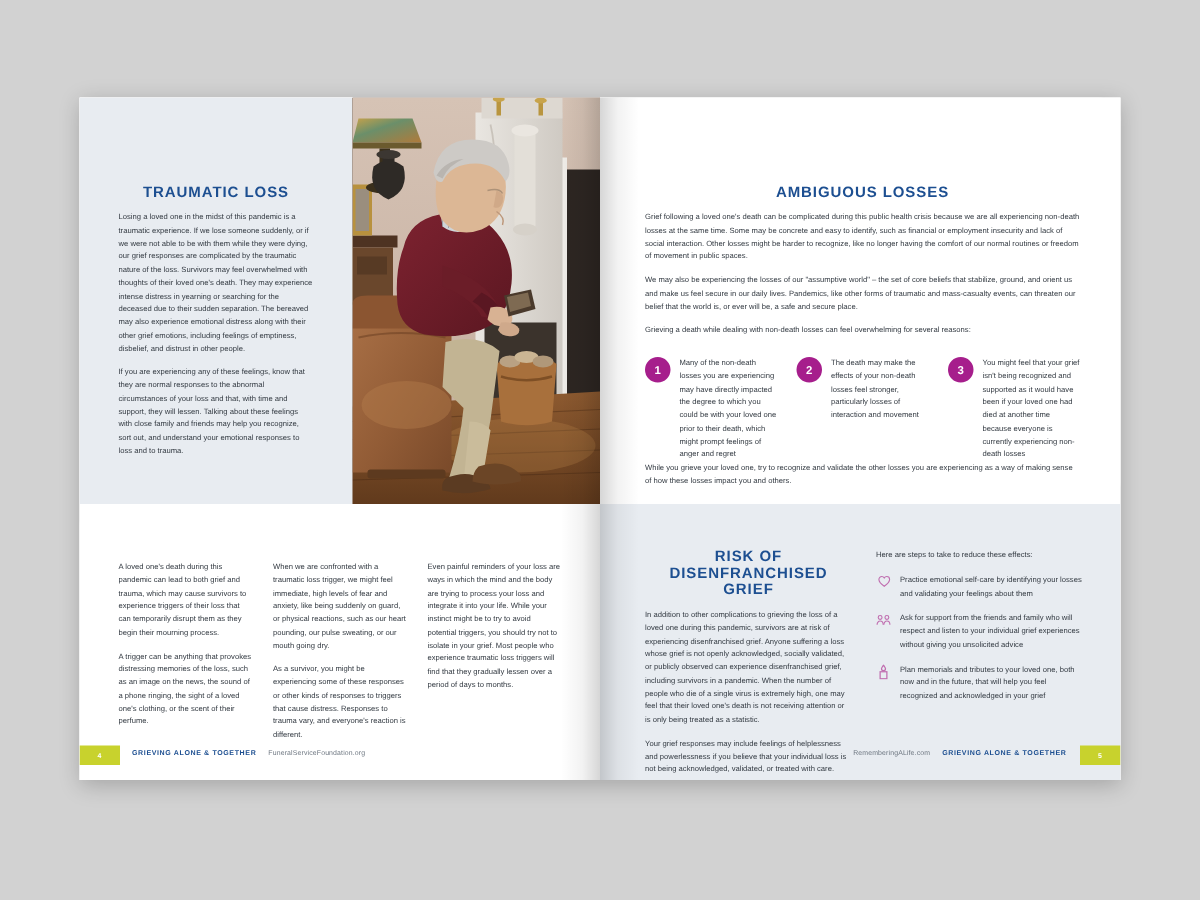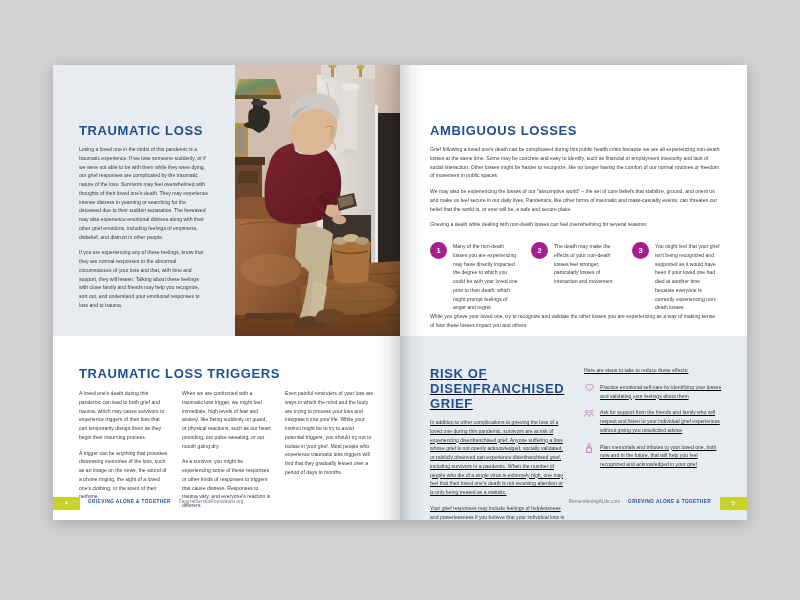--- a/index.html
+++ b/index.html
@@ -44,22 +44,22 @@
   
   .photo{
     position:absolute;left:182px;top:0px;width:165px;height:271px;overflow:hidden;
     background:#6b4a33;
   }
   .photo svg{display:block;width:165px;height:271px;}
 
   
   h2.sec{
     margin:0 0 7px 0;
-    font-size:13px;letter-spacing:.62px;font-weight:bold;
-    color:#1d4f91;text-transform:uppercase;
+    font-size:10px;letter-spacing:.62px;font-weight:bold;
+    color:#1d4f91;text-transform:uppercase;text-align:center;
   }
   p.body{
     margin:0 0 7px 0;
     font-size:5.1px;line-height:1.72;color:#333a42;text-align:left;
   }
   p.body:last-child{margin-bottom:0;}
 
   
   .lp-copy{position:absolute;left:26px;top:58px;width:130px;}
 
@@ -76,21 +76,21 @@
     flex:0 0 auto;width:17px;height:17px;border-radius:50%;
     background:#a61e8c;color:#fff;
     font-size:7.6px;font-weight:bold;
     display:flex;align-items:center;justify-content:center;
     line-height:1;
   }
   .numtxt{font-size:5.1px;line-height:1.72;color:#333a42;}
   .closing{margin-top:13px;}
 
   
-  .rp-bot-inner{position:absolute;left:30px;top:30px;width:292px;display:flex;gap:16px;text-decoration:underline;}
+  .rp-bot-inner{position:absolute;left:30px;top:30px;width:292px;display:flex;gap:16px;}
   .rp-col-a{width:138px;}
   .rp-col-b{width:138px;}
   .steps-intro{font-size:5.1px;line-height:1.72;color:#333a42;margin:0 0 8px 0;}
   .step{display:flex;gap:6px;margin-bottom:8px;}
   .step .ico{flex:0 0 auto;width:10px;height:11px;display:flex;align-items:flex-start;justify-content:center;padding-top:.5px;}
   .step .ico svg{display:block;}
   .step .stxt{font-size:5.1px;line-height:1.72;color:#333a42;}
 
   
   .footer{position:absolute;bottom:0;left:0;width:347px;height:26px;}
@@ -247,21 +247,20 @@
 
             <path d="M90 62 q8 -2 10 2" stroke="#8d7a66" stroke-width="1" fill="none" opacity=".6"></path>
 
             <rect x="0" y="0" width="165" height="271" fill="none"></rect>
           </svg>
         </div>
       </div>
 
       <div class="lp-bot band-white">
         <div class="lp-bot-inner">
-          <h2 class="sec">TRAUMATIC LOSS TRIGGERS</h2>
           <div class="cols3">
             <div class="col">
               <p class="body">A loved one's death during this pandemic can lead to both grief and trauma, which may cause survivors to experience triggers of their loss that can temporarily disrupt them as they begin their mourning process.</p>
               <p class="body">A trigger can be anything that provokes distressing memories of the loss, such as an image on the news, the sound of a phone ringing, the sight of a loved one's clothing, or the scent of their perfume.</p>
             </div>
             <div class="col">
               <p class="body">When we are confronted with a traumatic loss trigger, we might feel immediate, high levels of fear and anxiety, like being suddenly on guard, or physical reactions, such as our heart pounding, our pulse sweating, or our mouth going dry.</p>
               <p class="body">As a survivor, you might be experiencing some of these responses or other kinds of responses to triggers that cause distress. Responses to trauma vary, and everyone's reaction is different.</p>
             </div>
             <div class="col">

